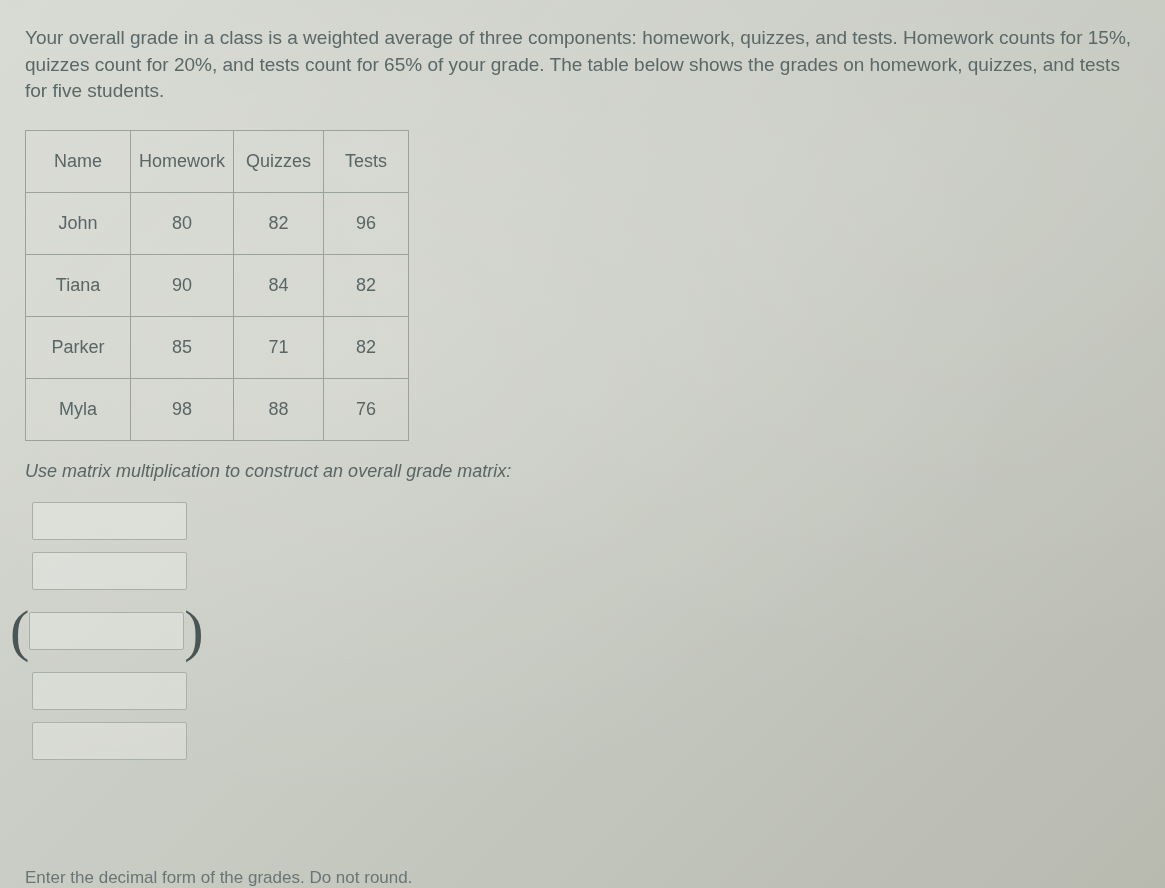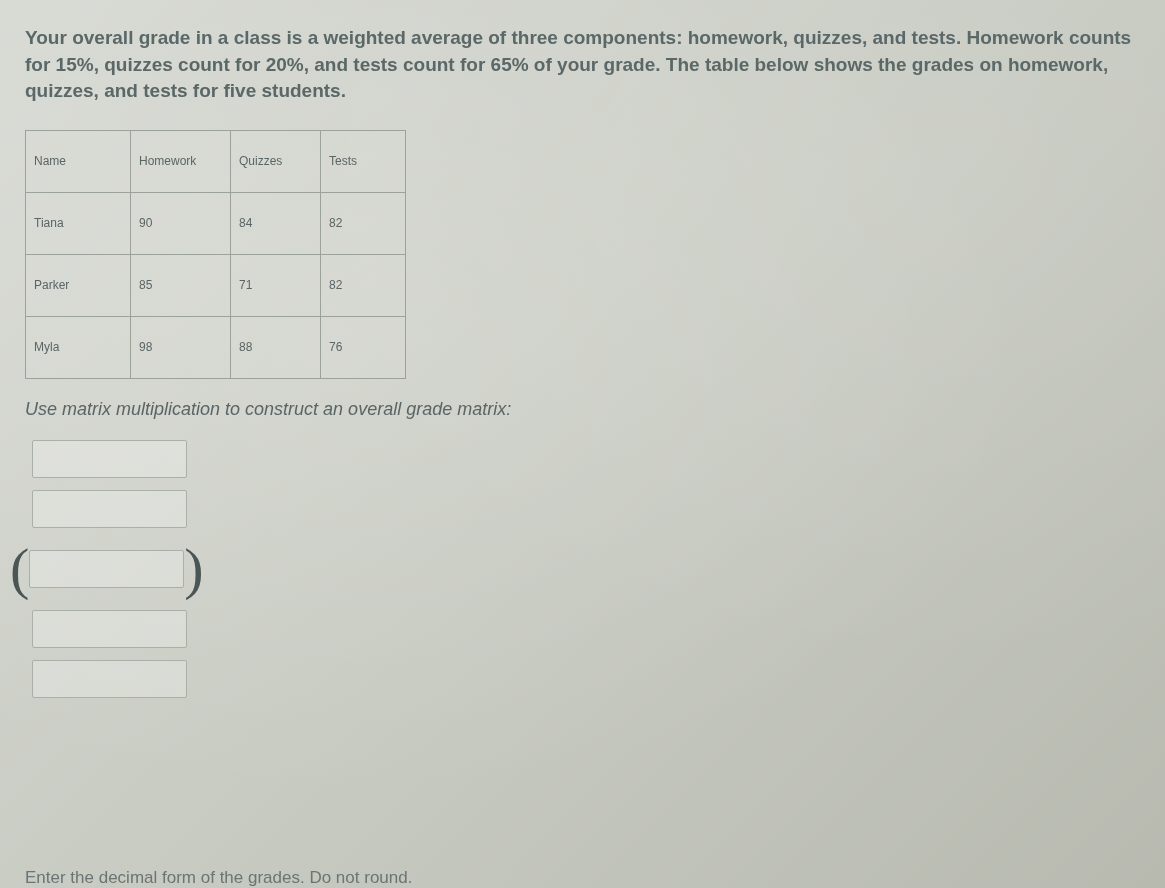--- a/index.html
+++ b/index.html
@@ -30,33 +30,33 @@
     }
     .content {
       position: relative;
       z-index: 1;
     }
     .problem-text {
       font-size: 19px;
       line-height: 1.4;
       color: #5a6868;
       margin-bottom: 25px;
-      font-weight: 700;
+      font-weight: 400;
     }
     .data-table {
       border-collapse: collapse;
       margin-bottom: 20px;
       background: rgba(255,255,255,0.05);
     }
     .data-table th,
     .data-table td {
       border: 1px solid #9aa29a;
       padding: 18px 8px;
-      text-align: left;
-      font-size: 12px;
+      text-align: center;
+      font-size: 18px;
       color: #5a6565;
       height: 62px;
       vertical-align: middle;
     }
     .data-table th {
       font-weight: 500;
     }
     .col-name { width: 105px; }
     .col-homework { width: 100px; margin-left: 17px; }
     .col-quizzes { width: 90px; }
@@ -119,20 +119,26 @@
     <thead>
       <tr>
         <th class="col-name">Name</th>
         <th class="col-homework">Homework</th>
         <th class="col-quizzes">Quizzes</th>
         <th class="col-tests">Tests</th>
       </tr>
     </thead>
     <tbody>
       <tr>
+        <td>John</td>
+        <td>80</td>
+        <td>82</td>
+        <td>96</td>
+      </tr>
+      <tr>
         <td>Tiana</td>
         <td>90</td>
         <td>84</td>
         <td>82</td>
       </tr>
       <tr>
         <td>Parker</td>
         <td>85</td>
         <td>71</td>
         <td>82</td>

